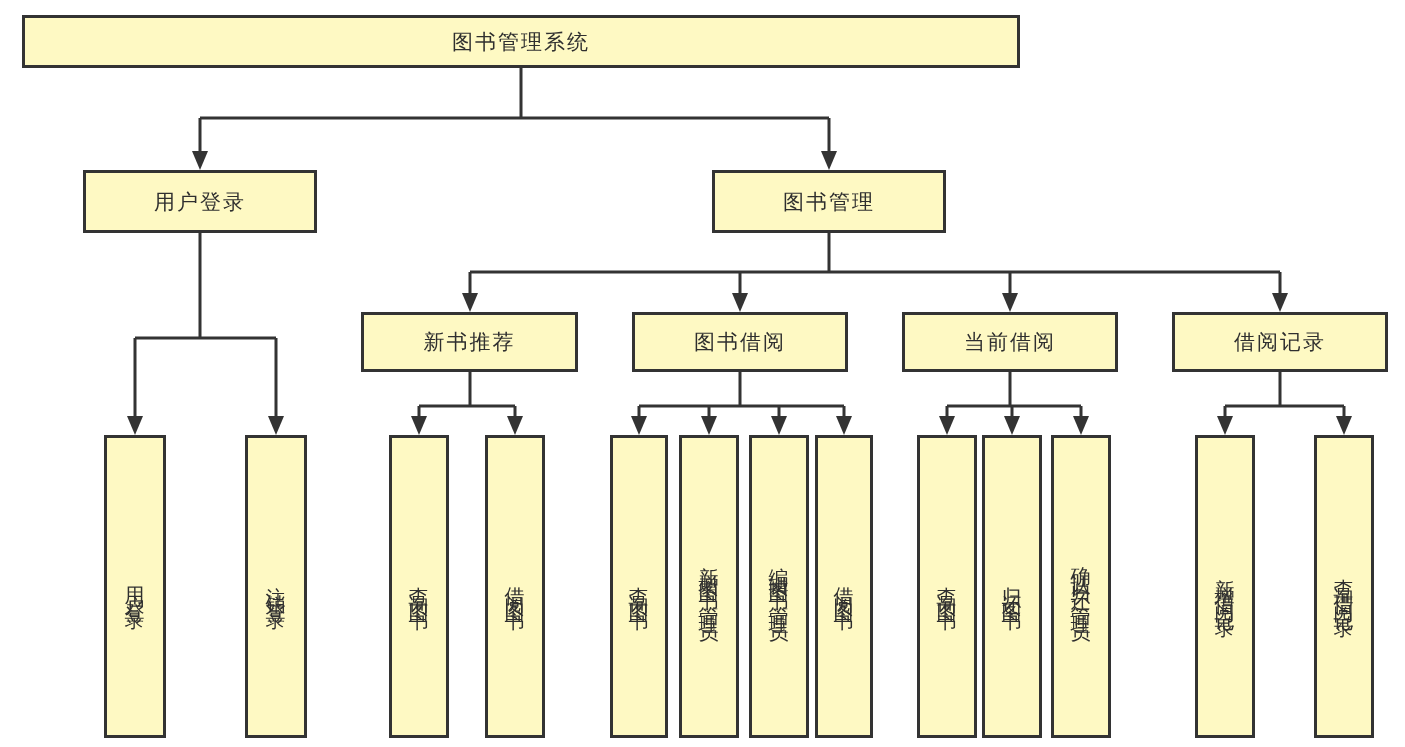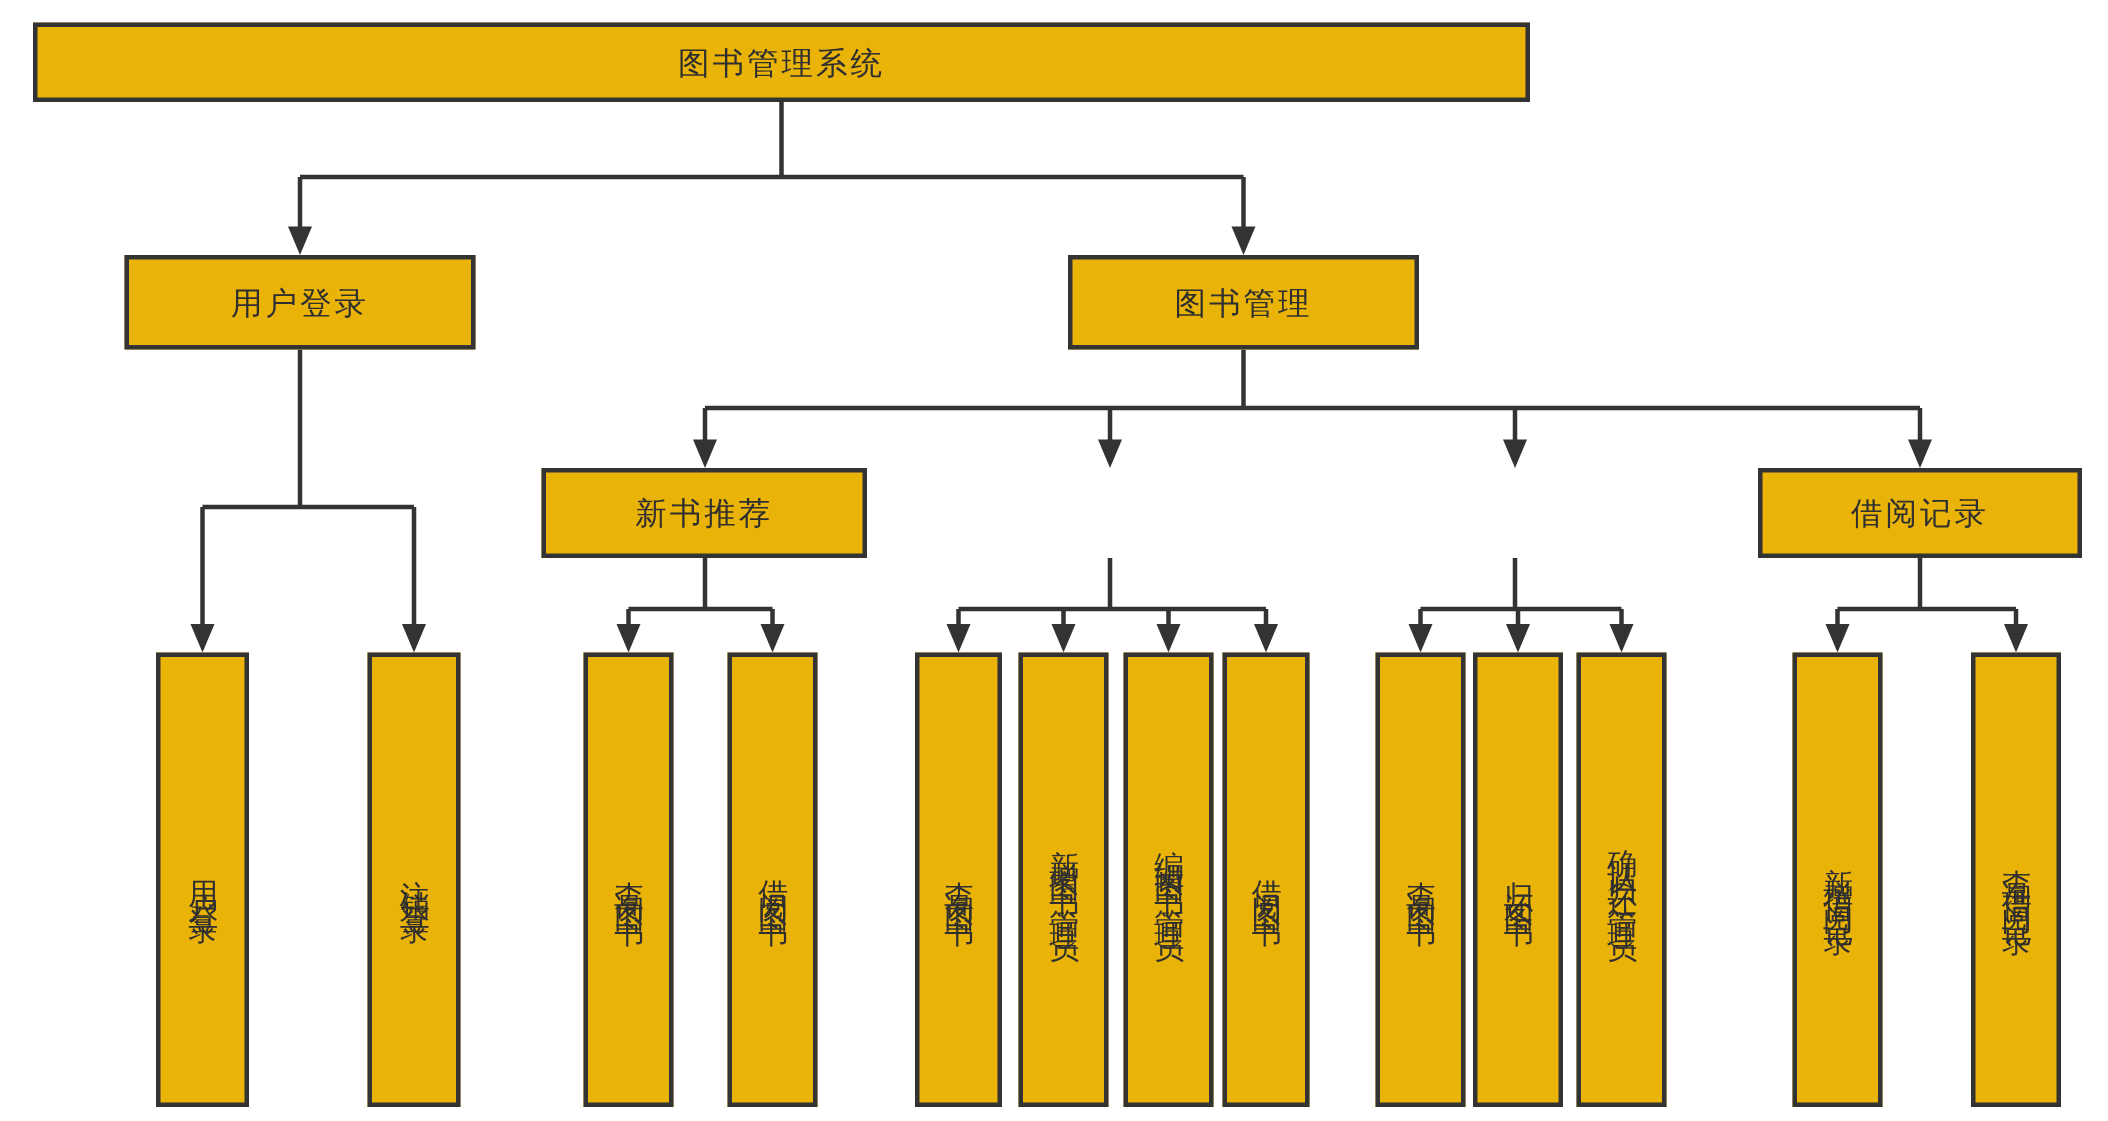--- a/index.html
+++ b/index.html
@@ -13,21 +13,21 @@
   }
   .connectors {
     position: absolute;
     left: 0; top: 0;
     z-index: 1;
   }
   .box {
     position: absolute;
     box-sizing: border-box;
     border: 3px solid #333333;
-    background: #eab308;
+    background: #fef9c3;
     color: #2f2f2f;
     display: flex;
     align-items: center;
     justify-content: center;
     z-index: 2;
   }
   .h-label {
     font-size: 21px;
     letter-spacing: 2px;
     white-space: nowrap;
@@ -111,20 +111,26 @@
   <div class="box" style="left:83px; top:170px; width:234px; height:63px;">
     <span class="h-label">用户登录</span>
   </div>
   <div class="box" style="left:361px; top:312px; width:217px; height:60px;">
     <span class="h-label">新书推荐</span>
   </div>
 
   <div class="box" style="left:712px; top:170px; width:234px; height:63px;">
     <span class="h-label">图书管理</span>
   </div>
+  <div class="box" style="left:632px; top:312px; width:216px; height:60px;">
+    <span class="h-label">图书借阅</span>
+  </div>
+  <div class="box" style="left:902px; top:312px; width:216px; height:60px;">
+    <span class="h-label">当前借阅</span>
+  </div>
   <div class="box" style="left:1172px; top:312px; width:216px; height:60px;">
     <span class="h-label">借阅记录</span>
   </div>
 
   <div class="box" style="left:104px; top:435px; width:62px; height:303px;">
     <span class="v-label">用户登录</span>
   </div>
   <div class="box" style="left:245px; top:435px; width:62px; height:303px;">
     <span class="v-label">注销登录</span>
   </div>

